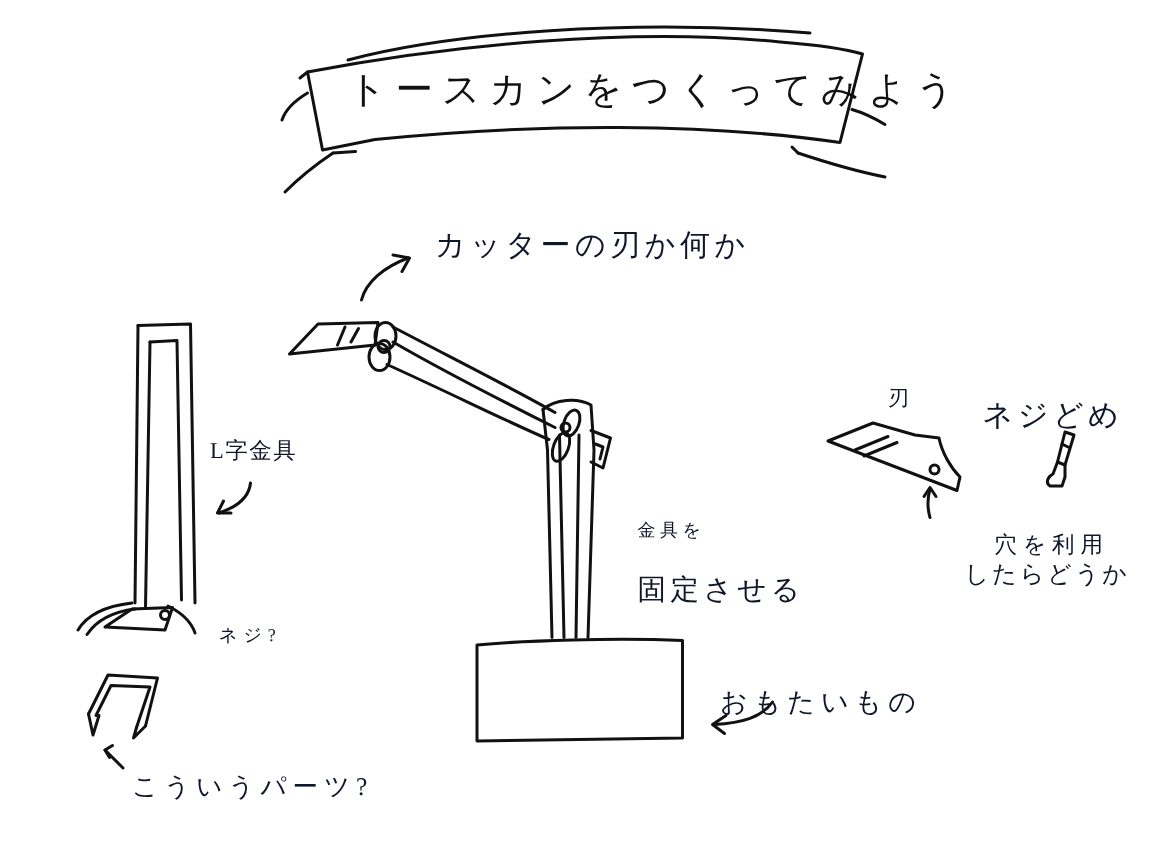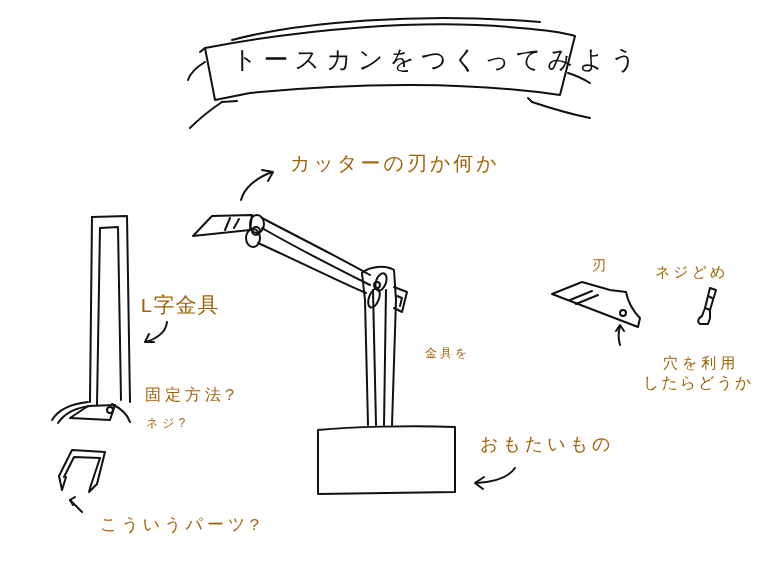--- a/index.html
+++ b/index.html
@@ -2,32 +2,32 @@
 <html><head>
   <meta charset="utf-8">
   <style>
     html, body { margin: 0; padding: 0; background: #ffffff; }
     body { width: 768px; height: 576px; position: relative; overflow: hidden; font-family: "DejaVu Sans", sans-serif; }
     .canvas { position: absolute; left: 0; top: 0; width: 768px; height: 470px; }
     svg.sketch { position: absolute; left: 0; top: 0; }
     svg.sketch path, svg.sketch line, svg.sketch ellipse, svg.sketch circle, svg.sketch polyline, svg.sketch polygon, svg.sketch rect {
       fill: none; stroke: #111; stroke-width: 2; stroke-linecap: round; stroke-linejoin: round;
     }
-    .note { position: absolute; color: #a16207; font-family: Liberation Mono, monospace; white-space: nowrap; letter-spacing: 3px; font-weight: 300; }
+    .note { position: absolute; color: #0f172a; font-family: Liberation Serif, serif; white-space: nowrap; letter-spacing: 3px; font-weight: 300; }
     .title { position: absolute; left: 232px; top: 43px; width: 330px; font-size: 25px; letter-spacing: 6px; color: #111; white-space: nowrap; }
     .n-cutter { left: 290px; top: 150px; font-size: 20px; }
-    .n-lbracket { left: 140px; top: 291px; font-size: 21px; letter-spacing: 1px; }
+    .n-lbracket { left: 140px; top: 291px; font-size: 15px; letter-spacing: 1px; }
     .n-fix { left: 145px; top: 385px; font-size: 16px; letter-spacing: 4px; }
     .n-screw { left: 146px; top: 415px; font-size: 12px; letter-spacing: 4px; }
-    .n-parts { left: 88px; top: 513px; font-size: 17px; letter-spacing: 4px; margin-left: 12px; }
+    .n-parts { left: 88px; top: 513px; font-size: 17px; letter-spacing: 4px; }
     .n-fixmetal1 { left: 425px; top: 345px; font-size: 12px; letter-spacing: 3px; }
     .n-fixmetal2 { left: 425px; top: 380px; font-size: 19px; letter-spacing: 3px; }
-    .n-heavy { left: 480px; top: 432px; font-size: 18px; letter-spacing: 4px; }
+    .n-heavy { left: 480px; top: 456px; font-size: 18px; letter-spacing: 4px; }
     .n-blade { left: 592px; top: 257px; font-size: 14px; }
-    .n-screwstop { left: 655px; top: 263px; font-size: 15px; letter-spacing: 3px; }
+    .n-screwstop { left: 655px; top: 263px; font-size: 20px; letter-spacing: 3px; }
     .n-hole1 { left: 620px; top: 354px; font-size: 15px; letter-spacing: 4px; margin-left: 43px; }
     .n-hole2 { left: 643px; top: 373px; font-size: 16px; letter-spacing: 2px; }
   </style>
 </head>
 <body>
 
 <div class="canvas">
 
   <svg class="sketch" width="768" height="576" viewBox="0 0 768 576">
 
@@ -133,22 +133,22 @@
     <g>
       <path d="M710,288 L716,290 L710,310 L705,308 Z"></path>
       <path d="M705,308 L702,316 C698,318 697,322 700,324 L708,324 L710,318 L710,310"></path>
       <path d="M708,296 L712,298"></path>
     </g>
   </svg>
 
   <div class="title">トースカンをつくってみよう</div>
   <div class="note n-cutter">カッターの刃か何か</div>
   <div class="note n-lbracket">L字金具</div>
-  <div class="note n-fix">固定方法?</div>
   <div class="note n-screw">ネジ?</div>
   <div class="note n-parts">こういうパーツ?</div>
   <div class="note n-fixmetal1">金具を</div>
+  <div class="note n-fixmetal2">固定させる</div>
   <div class="note n-heavy">おもたいもの</div>
   <div class="note n-blade">刃</div>
   <div class="note n-screwstop">ネジどめ</div>
   <div class="note n-hole1">穴を利用</div>
   <div class="note n-hole2">したらどうか</div>
 </div>
 
 </body></html>

